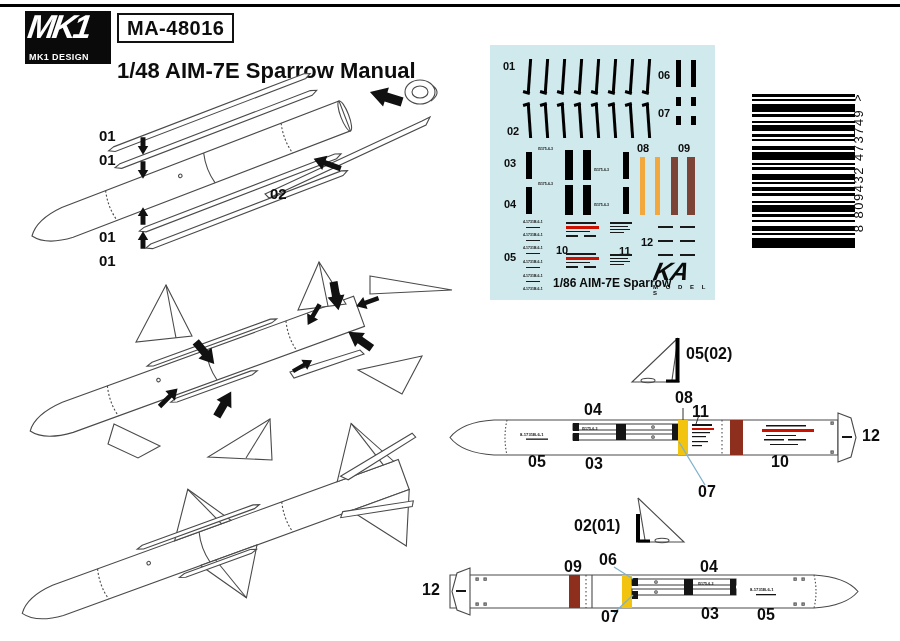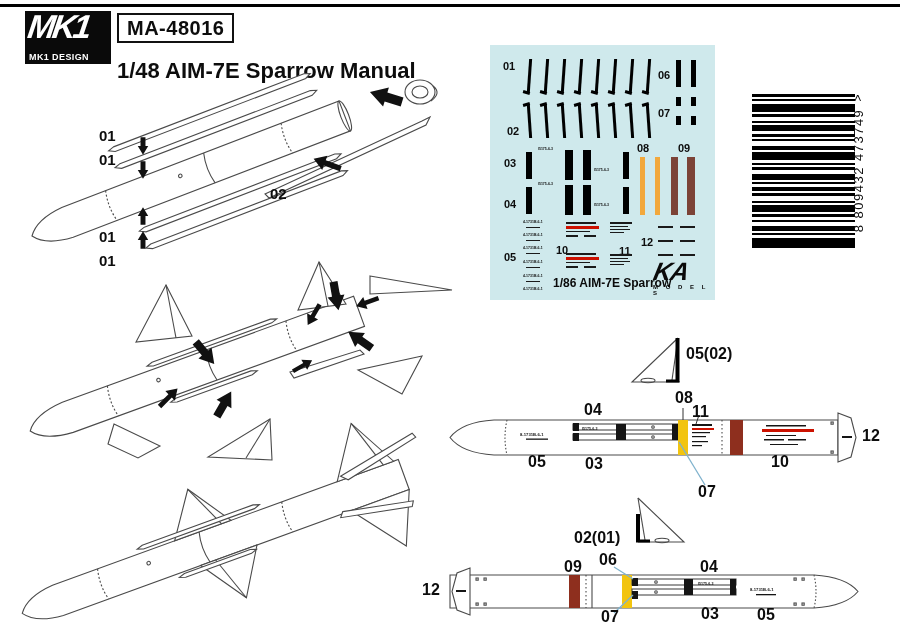--- a/index.html
+++ b/index.html
@@ -339,21 +339,21 @@
   <span class="plbl" style="left:771px;top:453px">10</span>
   <span class="plbl" style="left:862px;top:427px">12</span>
 
   <svg style="left:630px;top:496px" width="60" height="52" viewBox="0 0 60 52">
     <path class="ln" d="M8,2 L54,46 L8,46" fill="#fff"></path>
     <path class="ln" d="M8,2 L15,44"></path>
     <rect x="6" y="18" width="4" height="28" fill="#000"></rect>
     <rect x="6" y="43.5" width="14" height="3" fill="#000"></rect>
     <ellipse class="ln" cx="32" cy="44.5" rx="7" ry="2.2" fill="#fff"></ellipse>
   </svg>
-  <span class="plbl" style="left:574px;top:529px">02(01)</span>
+  <span class="plbl" style="left:574px;top:517px">02(01)</span>
 
   <svg style="left:424px;top:553px" width="446" height="88" viewBox="0 0 446 88">
     <path class="lnf" d="M434,38.5 Q422,24 390,22 L26,22 L26,55 L390,55 Q422,53 434,38.5 Z"></path>
     <path class="ln" d="M390,22 Q394,38.5 390,55" stroke-dasharray="1.5,2"></path>
     <polygon class="lnf" points="46,15 33,20 28,38.5 33,57 46,62"></polygon>
     <rect x="32" y="37" width="10" height="2" class="f-ink"></rect>
     <rect x="52" y="25" width="2.2" height="2.2" class="ln"></rect>
     <rect x="60" y="25" width="2.2" height="2.2" class="ln"></rect>
     <rect x="52" y="50" width="2.2" height="2.2" class="ln"></rect>
     <rect x="60" y="50" width="2.2" height="2.2" class="ln"></rect>

